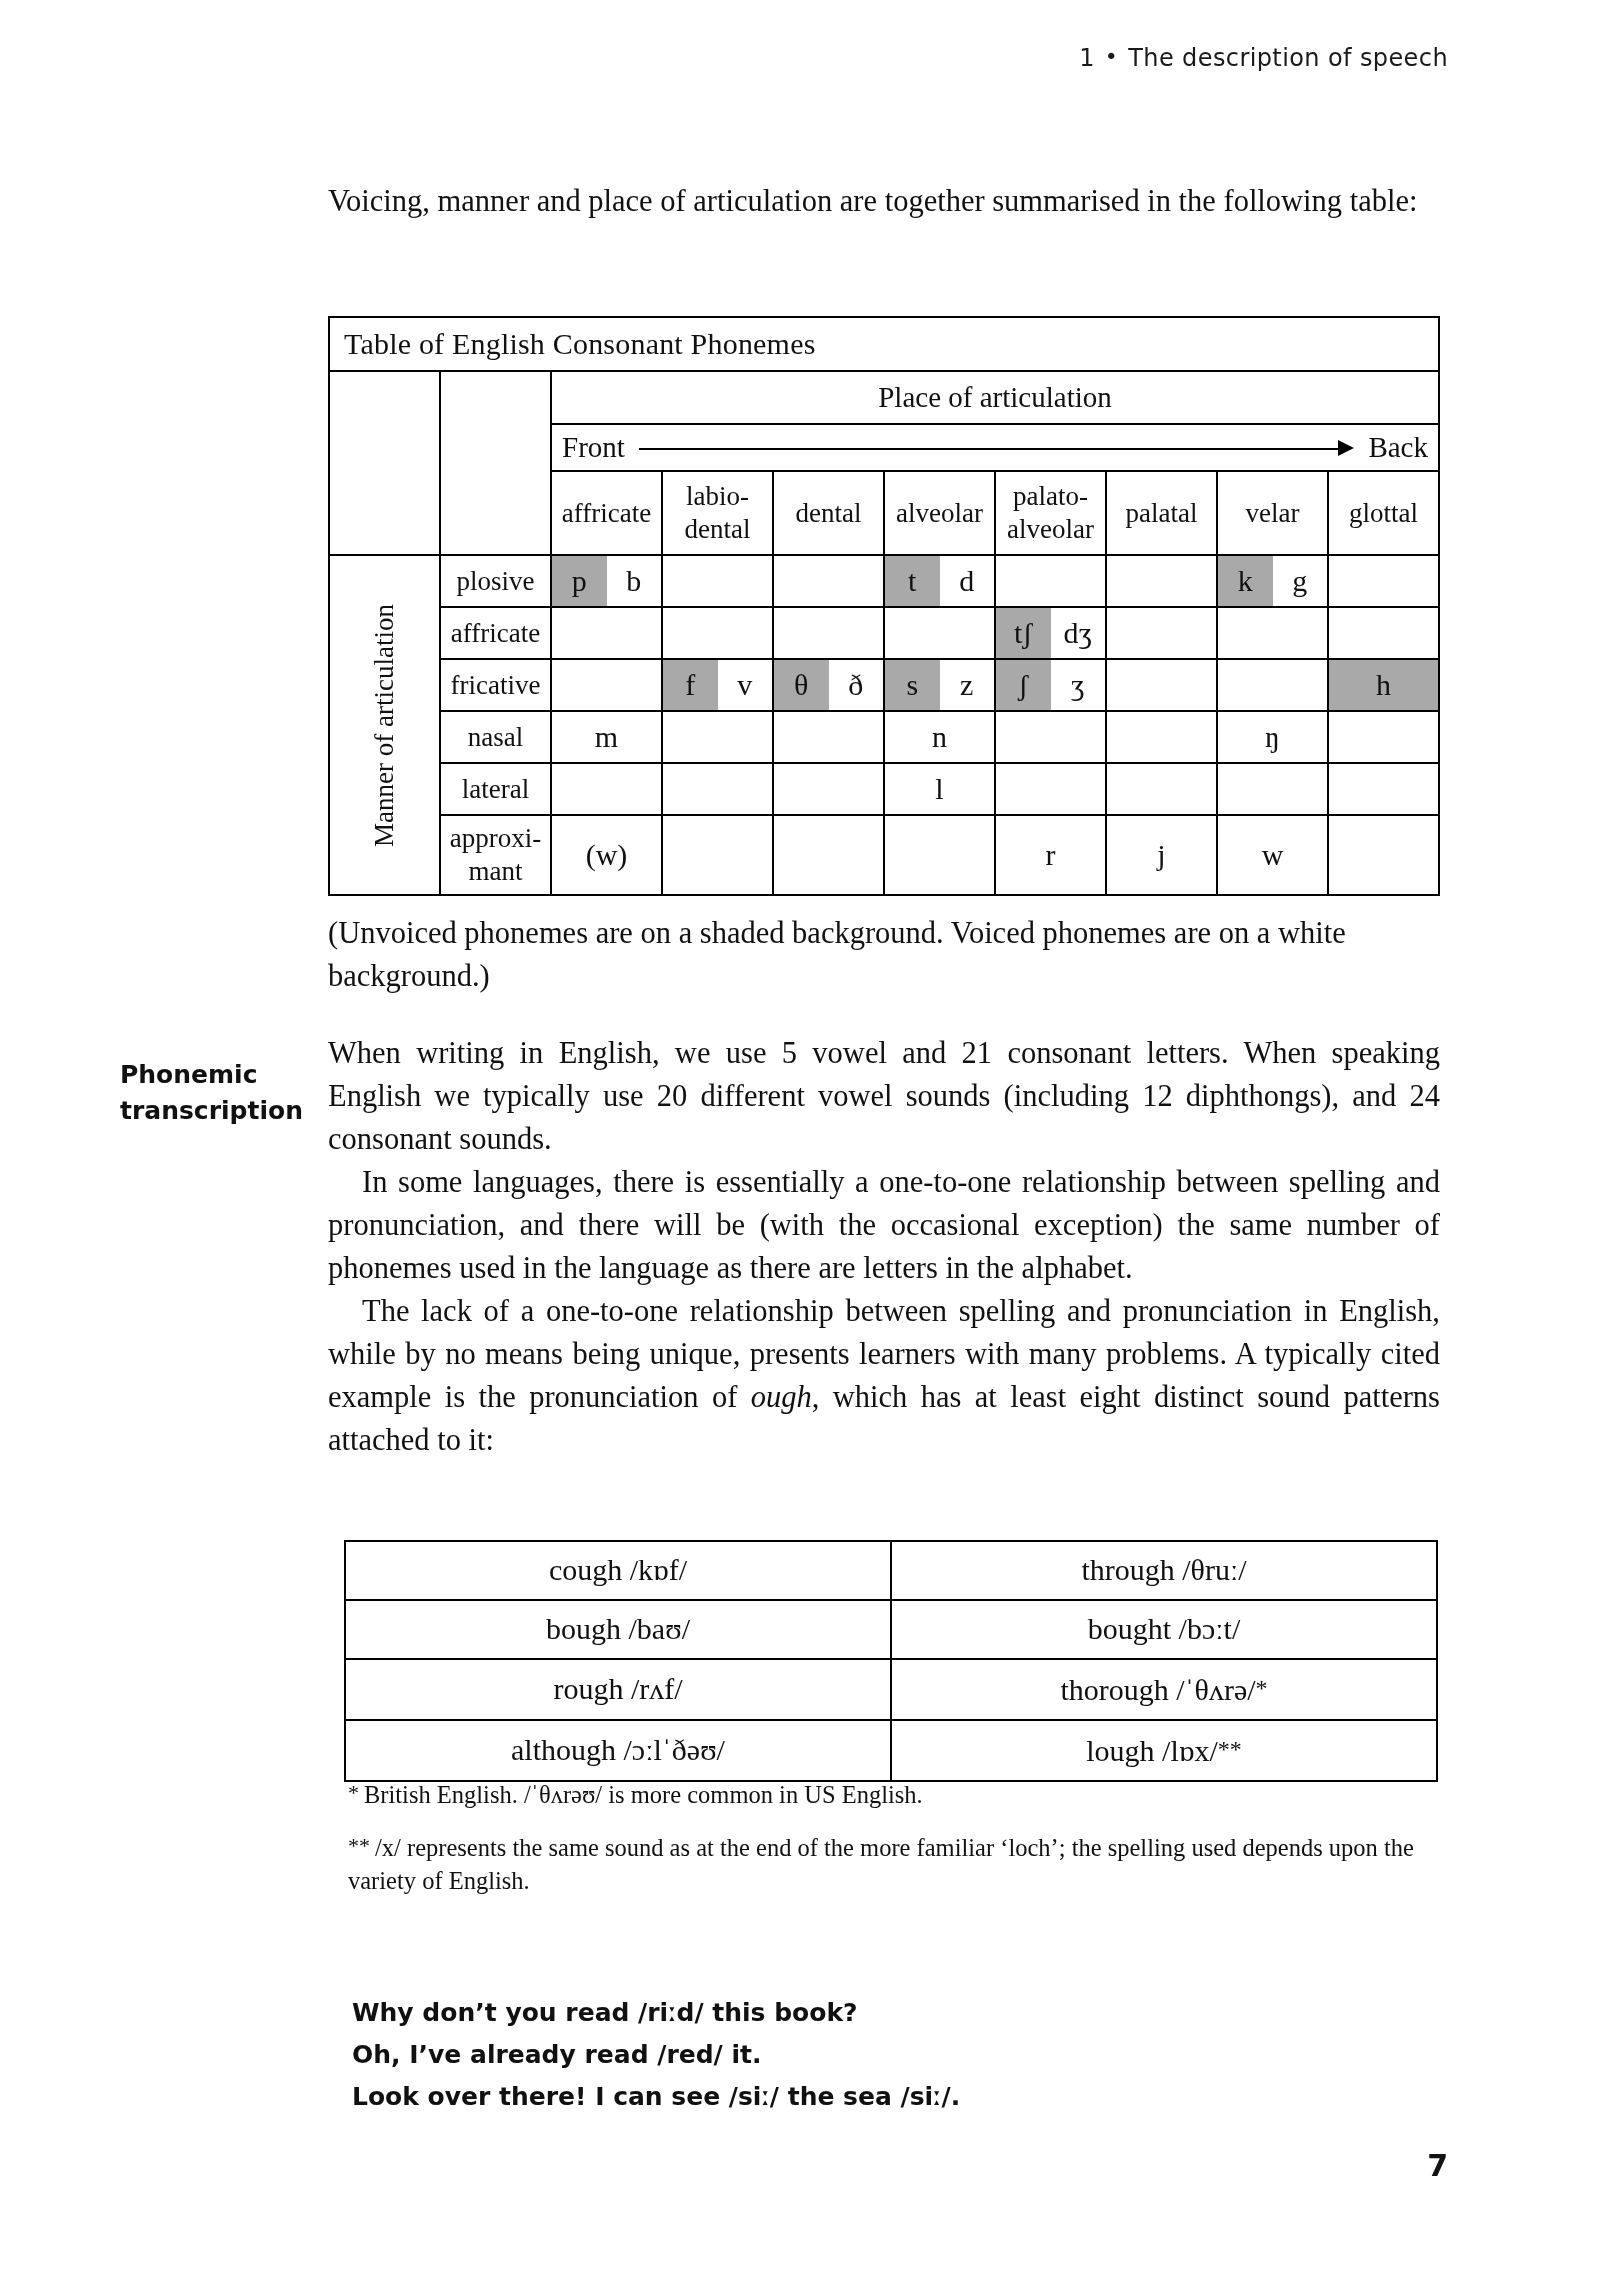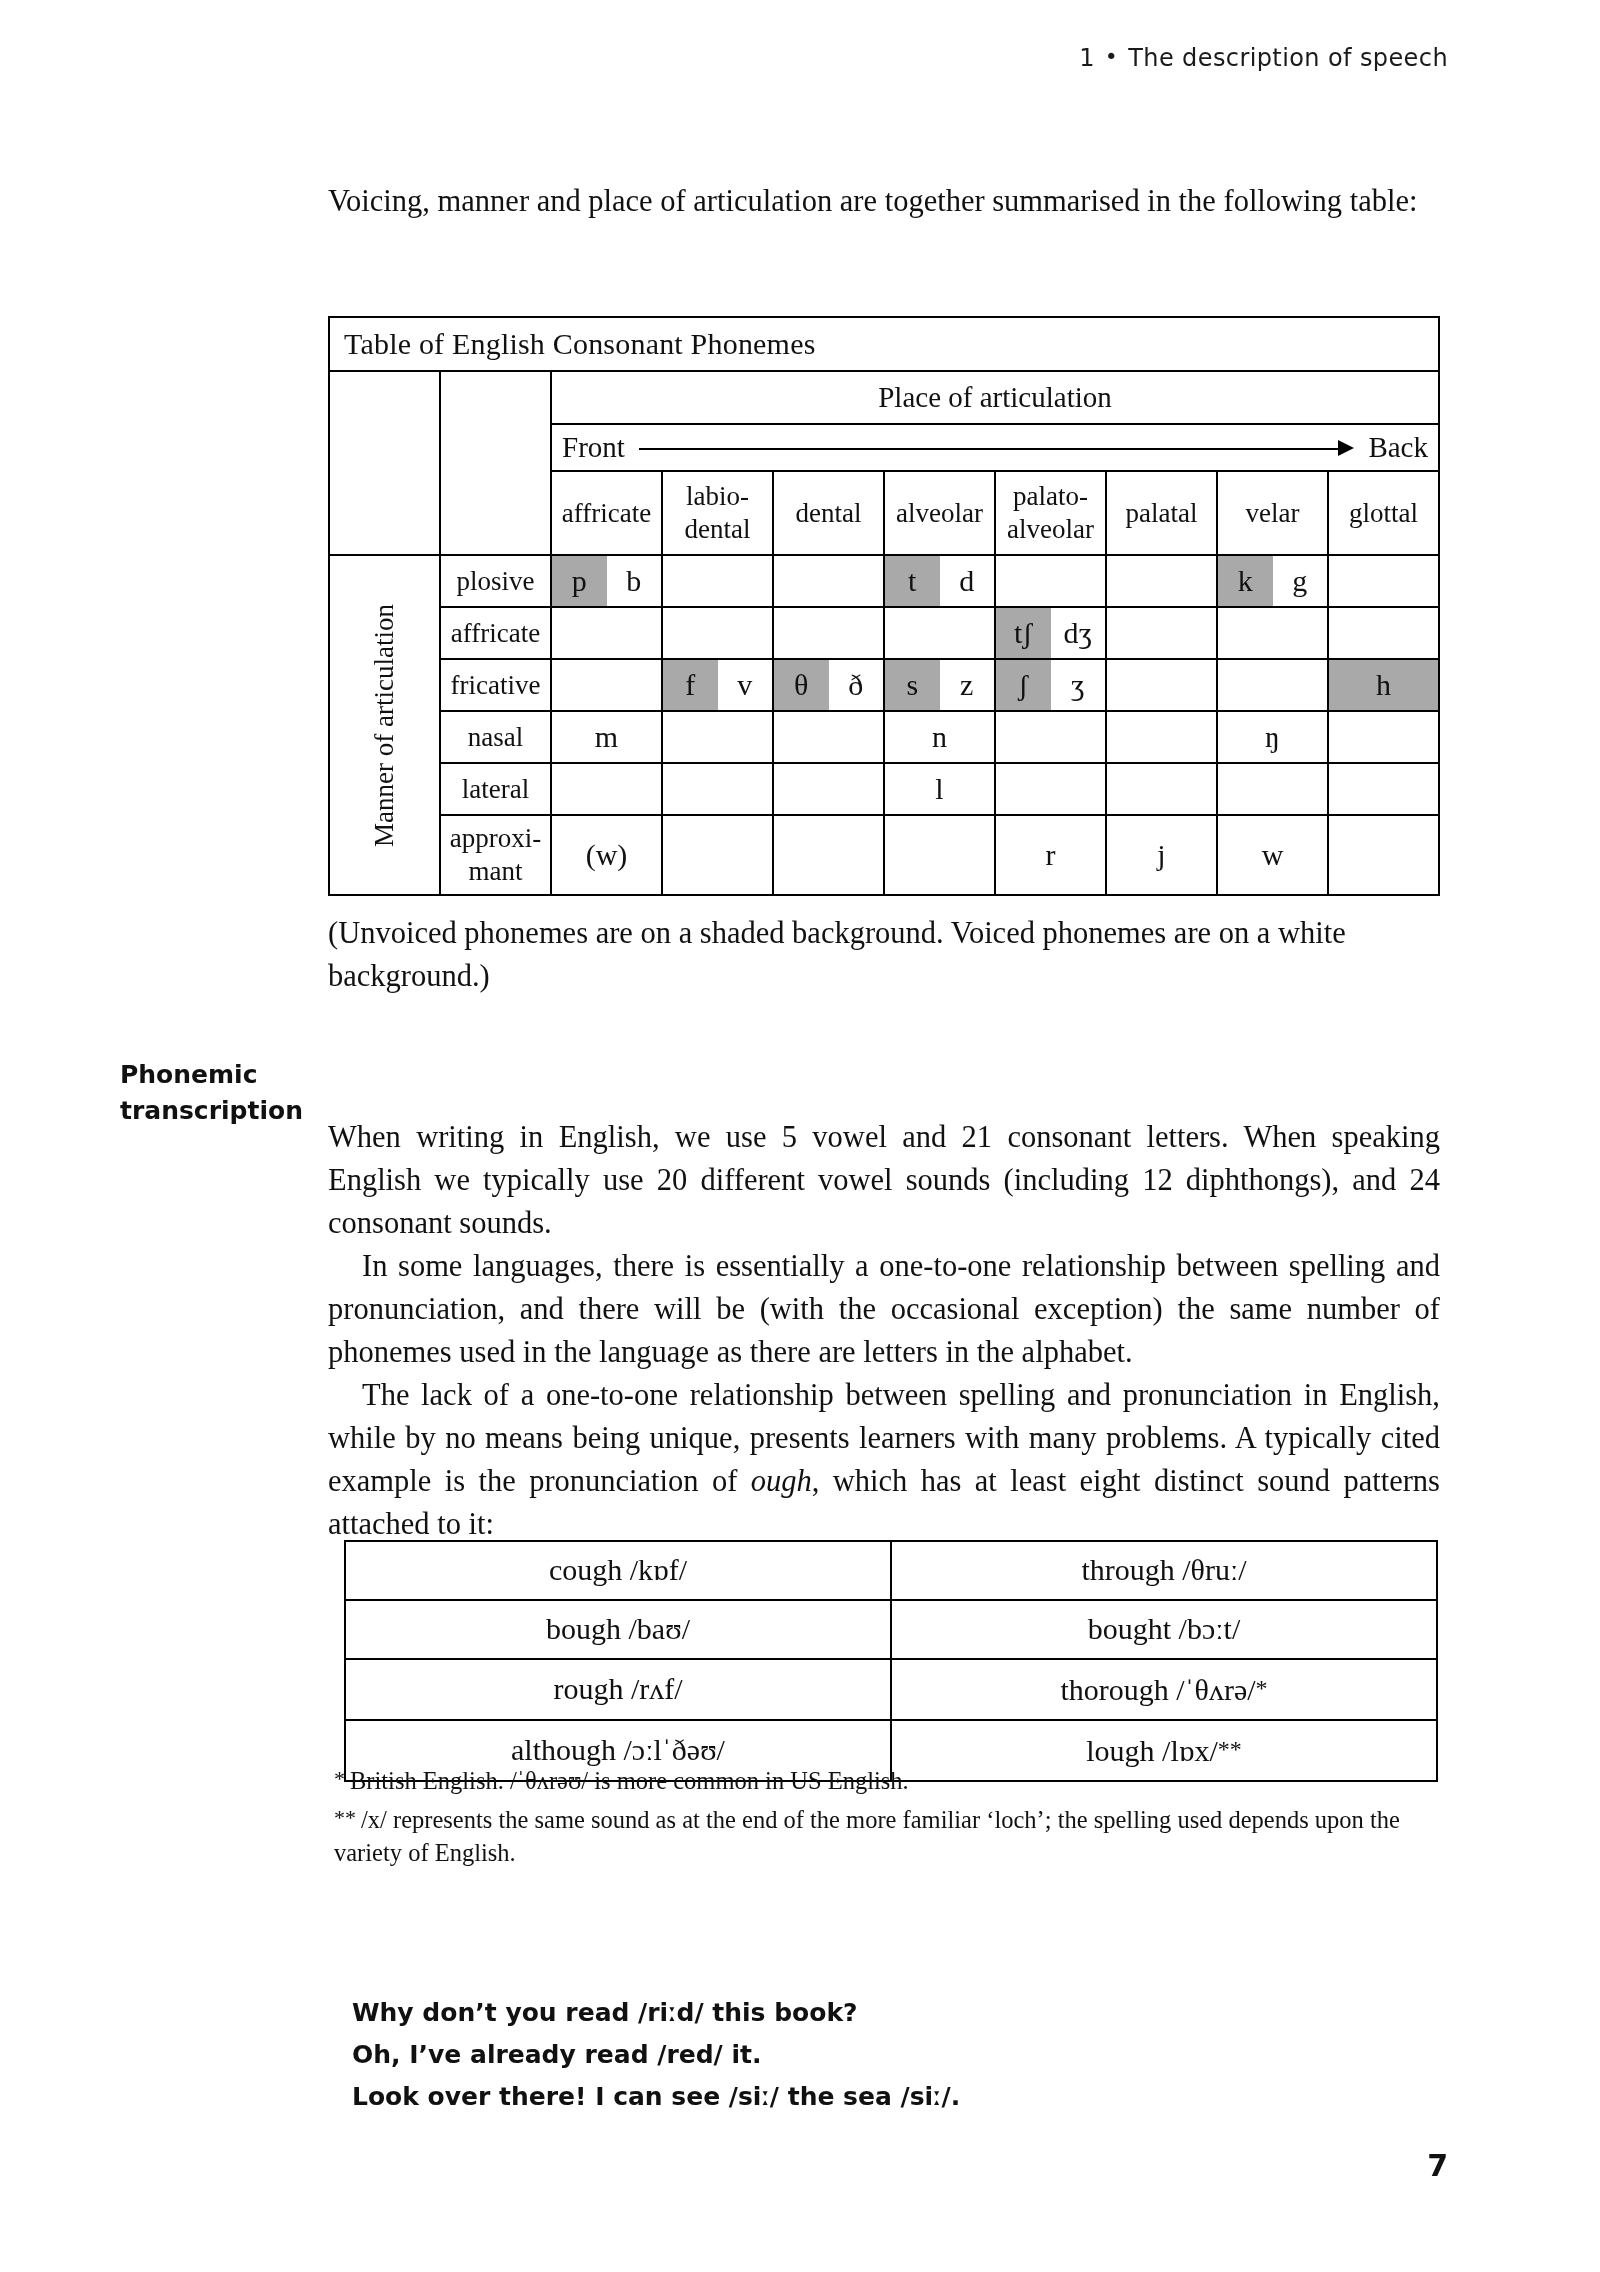--- a/index.html
+++ b/index.html
@@ -231,21 +231,21 @@
   
   .footnotes {
     position: absolute;
     left: 330px;
     top: 1758px;
     width: 1112px;
     font-size: 24.5px;
     line-height: 33px;
     text-align: left;
   }
-  .footnotes .fn { margin: 4px; }
+  .footnotes .fn { margin: 18px; }
   .fn-star { font-size: 22px; vertical-align: 3px; margin-right: 5px; }
 
   
   .examples {
     position: absolute;
     left: 352px;
     top: 1992px;
     width: 1090px;
     font-family: "DejaVu Sans", "Liberation Sans", sans-serif;
     font-weight: bold;
@@ -446,21 +446,21 @@
     </table>
   </div>
 
   <div class="table-caption">(Unvoiced phonemes are on a shaded background. Voiced phonemes are on a white background.)</div>
 
   <div class="side-heading">
     <div>Phonemic</div>
     <div>transcription</div>
   </div>
 
-  <div style="position:absolute; left:328px; top:1116px; width:1112px;">
+  <div style="position:absolute; left:328px; top:1032px; width:1112px;">
     <p class="body">When writing in English, we use 5 vowel and 21 consonant letters. When speaking English we typically use 20 different vowel sounds (including 12 diphthongs), and 24 consonant sounds.</p>
     <p class="body indent">In some languages, there is essentially a one-to-one relationship between spelling and pronunciation, and there will be (with the occasional exception) the same number of phonemes used in the language as there are letters in the alphabet.</p>
     <p class="body indent"><span>The lack of a one-to-one relationship between spelling and pronunciation in English, while by no means being unique, presents learners with many problems. A typically cited example is the pronunciation of </span><em>ough</em><span>, which has at least eight distinct sound patterns attached to it:</span></p>
   </div>
 
   <div class="ough-wrap">
     <table class="ough">
       <tbody>
         <tr>
           <td>cough /kɒf/</td>

